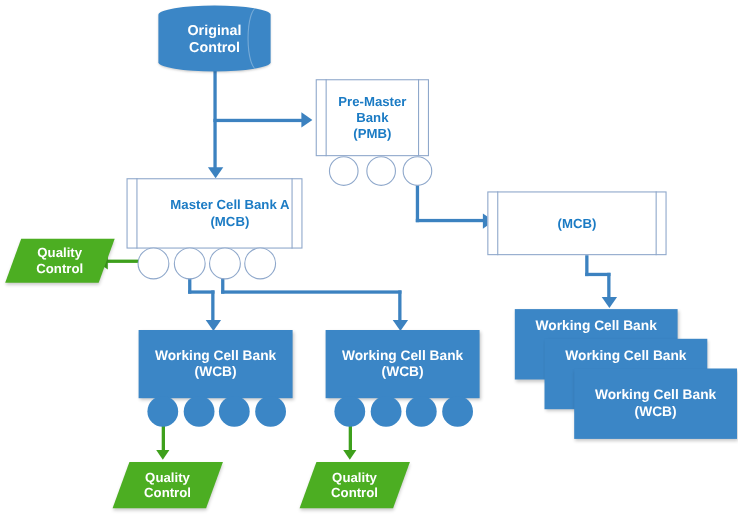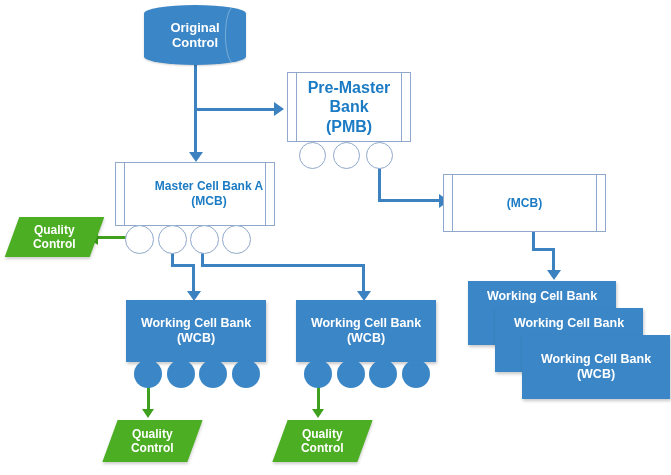--- a/index.html
+++ b/index.html
@@ -153,21 +153,21 @@
   <div class="arw gdown" style="left:312.2px; top:409px;"></div>
 
   <div class="node cyl-filled" style="left:144px; top:5px; width:102px; height:60px; font-size:13px;">
     <div>
       <div>Original</div>
       <div>Control</div>
     </div>
     <span class="capline"></span>
   </div>
 
-  <div class="node cyl-open" style="left:287px; top:72px; width:124px; height:70px; font-size:16px;">
+  <div class="node cyl-open" style="left:287px; top:72px; width:103px; height:70px; font-size:12px;">
     <span class="edge l"></span>
     <span class="edge r"></span>
     <div>
       <div>Pre-Master</div>
       <div>Bank</div>
       <div>(PMB)</div>
     </div>
   </div>
 
   <div class="vial open" style="left:299px; top:142px; width:27px; height:27px;"></div>

